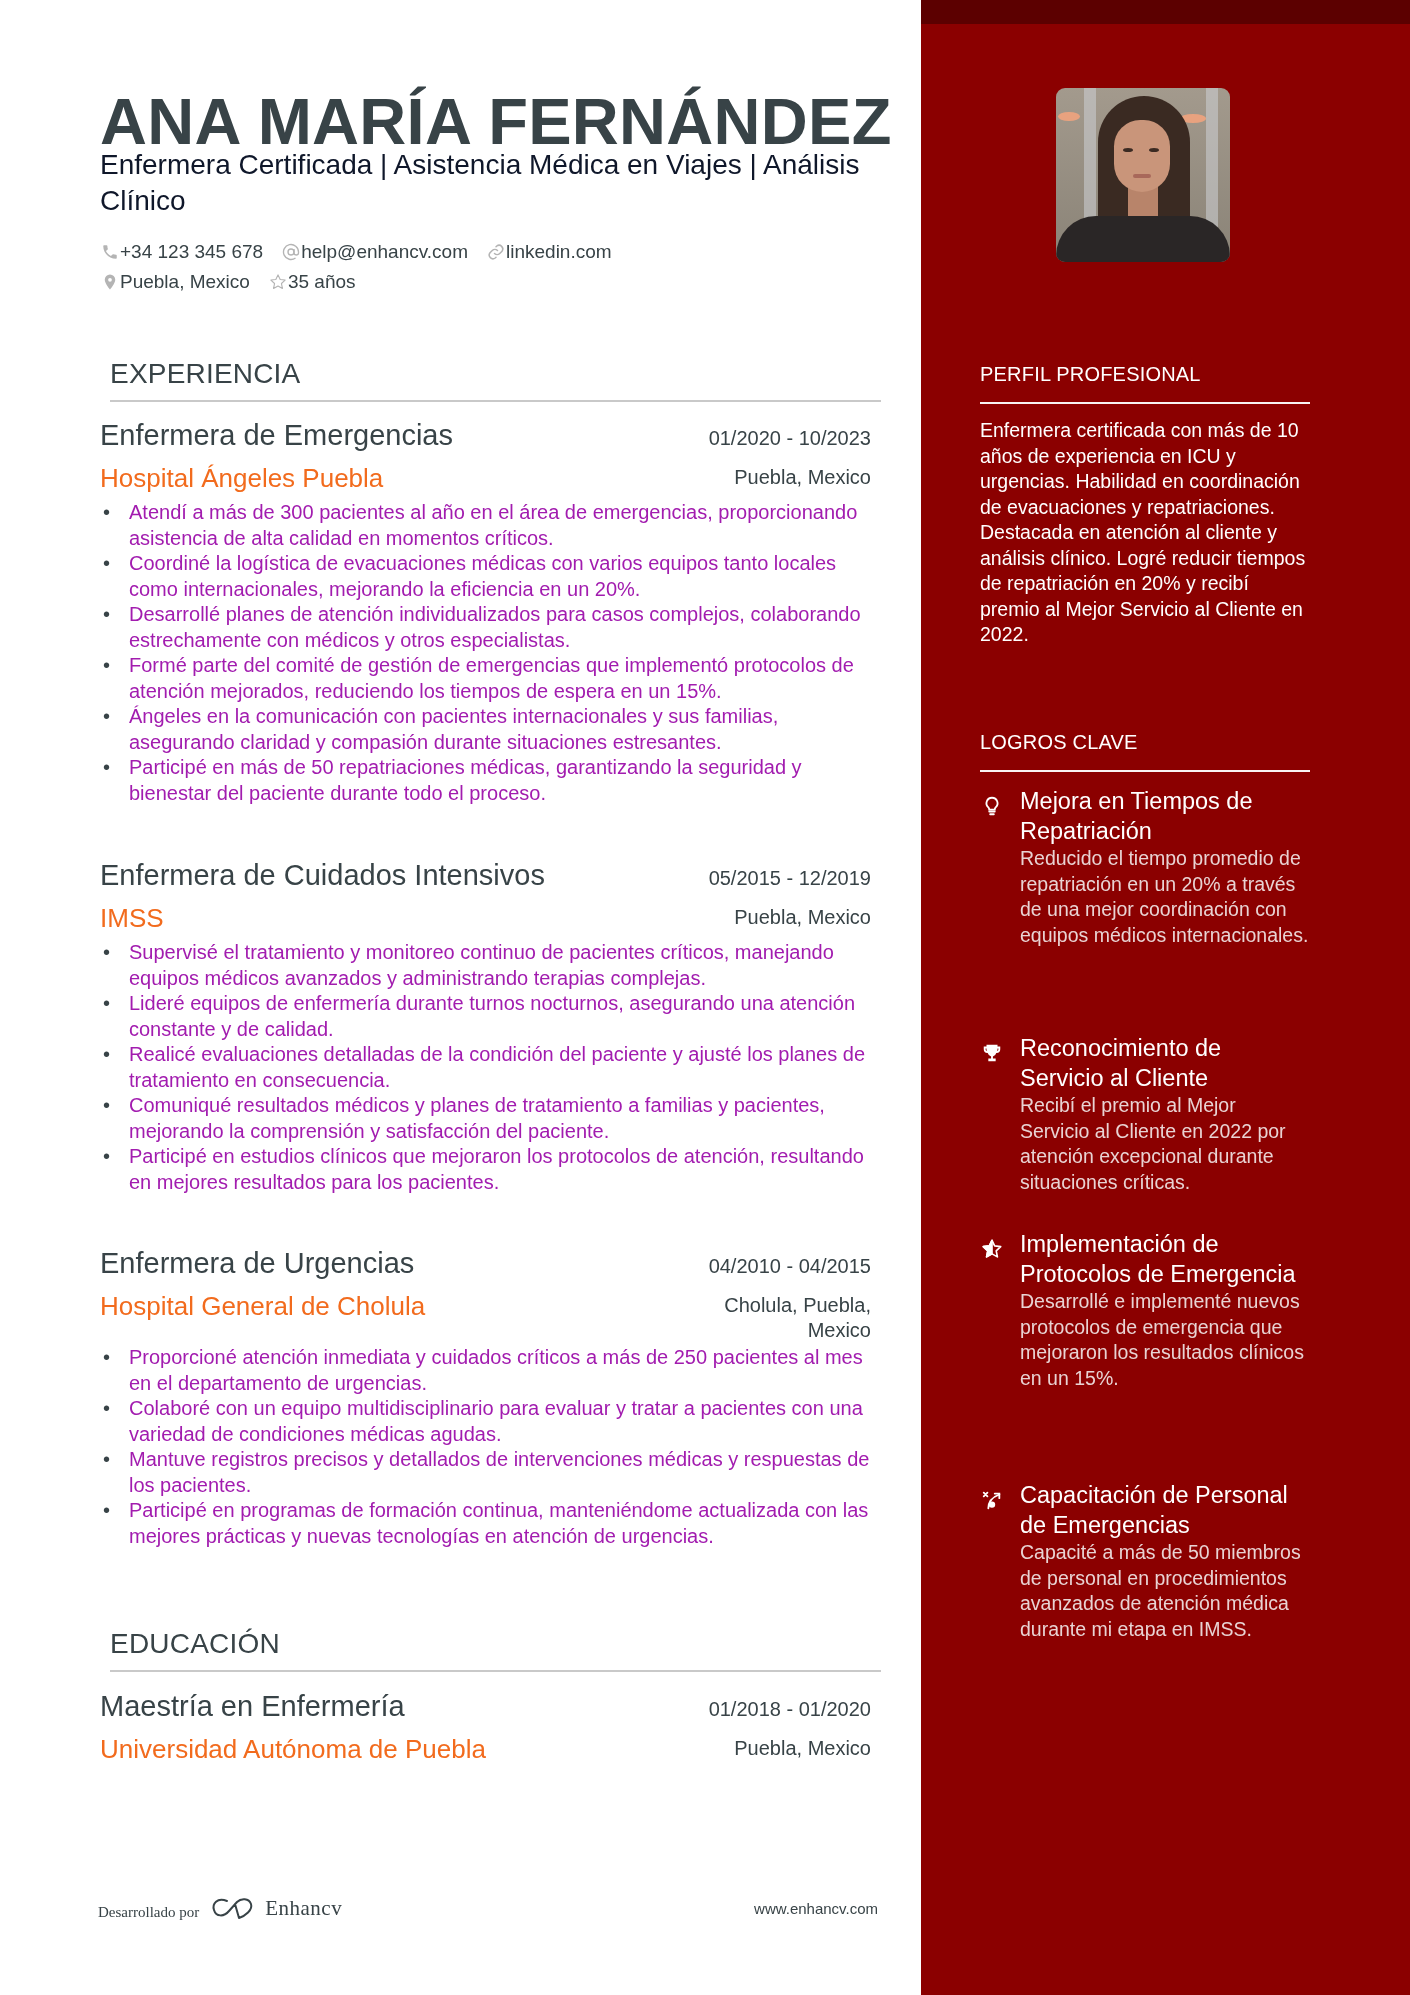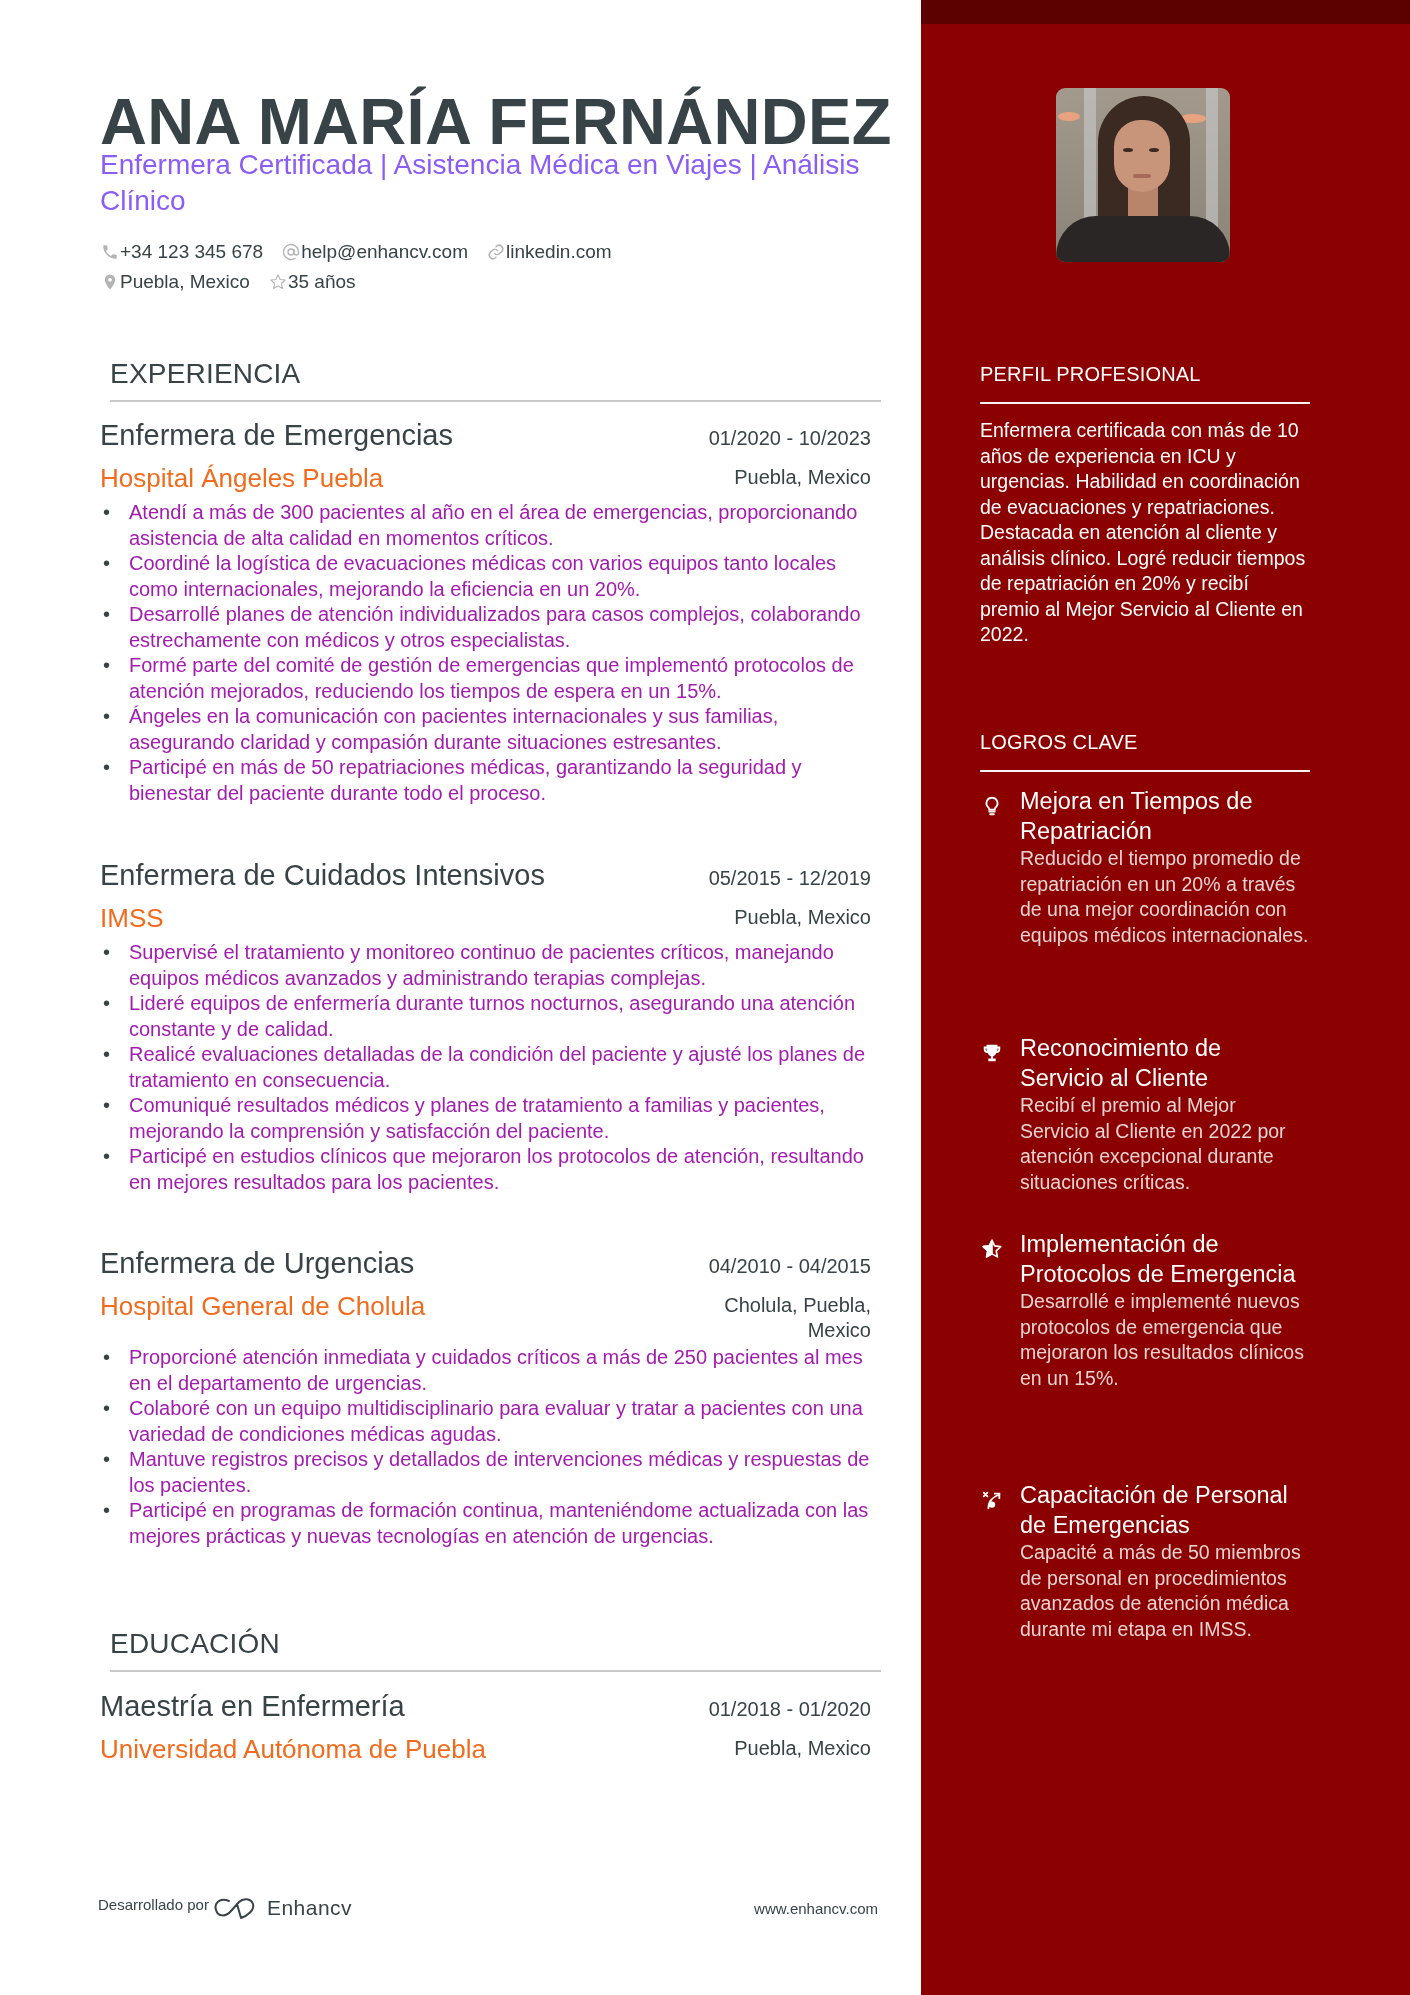--- a/index.html
+++ b/index.html
@@ -4,21 +4,21 @@
 <style>
   * { box-sizing: border-box; margin: 0; padding: 0; }
   html, body { width: 1410px; height: 1995px; background: #ffffff; }
   body { position: relative; overflow: hidden; font-family: "Liberation Sans", "DejaVu Sans", sans-serif; color: #384347; }
 
   .left { position: absolute; left: 0; top: 0; width: 921px; height: 1995px; background: #fff; }
   .right { position: absolute; left: 921px; top: 0; width: 489px; height: 1995px; background: #8b0000; }
   .right .topband { position: absolute; left: 0; top: 0; width: 489px; height: 24px; background: #5c0000; }
 
   .name { position: absolute; left: 100px; top: 84px; font-size: 65px; font-weight: bold; color: #384347; letter-spacing: 0.3px; white-space: nowrap; }
-  .subtitle { position: absolute; left: 100px; top: 147px; width: 780px; font-size: 28px; line-height: 36px; color: #8b5cf6; }
+  .subtitle { position: absolute; left: 100px; top: 147px; width: 780px; font-size: 28px; line-height: 36px; color: #0f172a; }
 
   .contacts { position: absolute; left: 100px; top: 237px; width: 780px; font-size: 19px; color: #384347; }
   .contact-row { display: flex; align-items: center; height: 30px; gap: 18px; }
   .contact-item { display: flex; align-items: center; gap: 0; white-space: nowrap; }
   .cicon { width: 20px; height: 20px; display: inline-flex; align-items: center; justify-content: center; color: #b4b4b4; }
   .cicon svg { width: 18px; height: 18px; }
 
   .section { position: absolute; left: 94px; width: 771px; margin-left: 16px; }
   .section-title { font-size: 28px; color: #384347; letter-spacing: 0.2px; height: 40px; line-height: 40px; }
   .section-rule { height: 2px; background: #c9c9c9; margin-top: 6px; }
@@ -51,21 +51,21 @@
   .rsection-rule { height: 2px; background: #ffffff; margin-top: 8px; opacity: 0.95; }
   .summary { font-size: 19.5px; line-height: 25.5px; color: #ffffff; margin-top: 14px; }
 
   .ach { position: absolute; left: 980px; width: 330px; }
   .ach-icon { position: absolute; left: 0; top: 8px; width: 24px; height: 24px; color: #fff; display: flex; align-items: center; justify-content: center; }
   .ach-icon svg { width: 22px; height: 22px; }
   .ach-title { margin-left: 40px; font-size: 23.5px; line-height: 30px; color: #ffffff; }
   .ach-desc { margin-left: 40px; font-size: 19.5px; line-height: 25.5px; color: #e9d3d3; }
 
   .footer { position: absolute; left: 98px; top: 1890px; width: 780px; height: 36px; display: flex; align-items: center; justify-content: space-between; }
-  .footer-left { display: flex; align-items: flex-start; gap: 4px; }
+  .footer-left { display: flex; align-items: flex-end; gap: 12px; font-family: Liberation Serif, serif; }
   .footer-by { font-size: 15px; color: #384347; }
   .footer-logo { display: flex; align-items: center; gap: 8px; }
   .footer-brand { font-size: 21px; color: #384347; letter-spacing: 0.5px; font-weight: 300; }
   .footer-url { font-size: 15px; color: #384347; }
 </style>
 </head>
 <body>
 
 <div class="left"></div>
 <div class="right">

